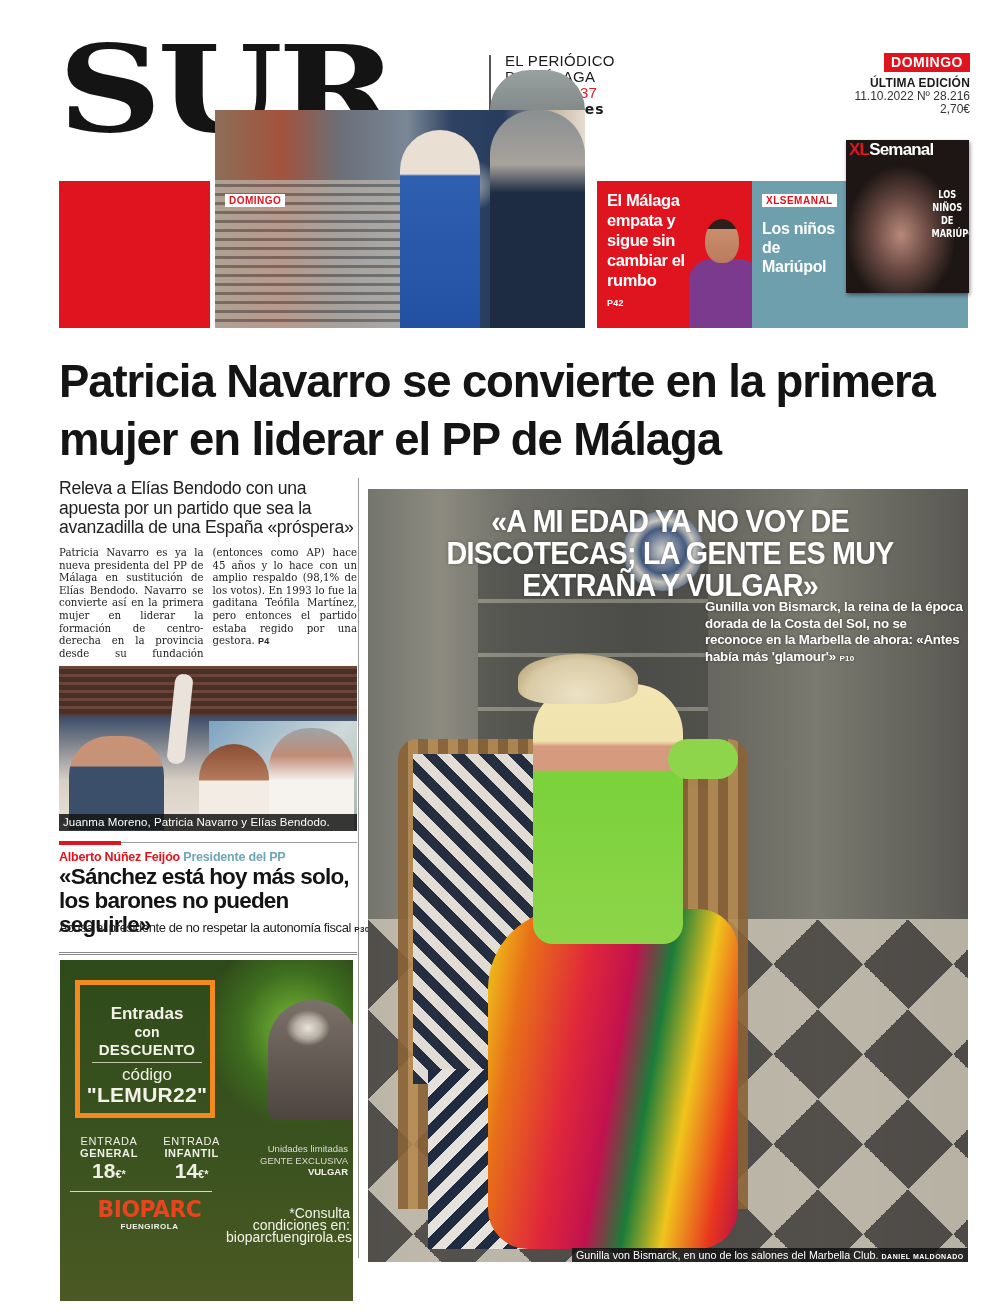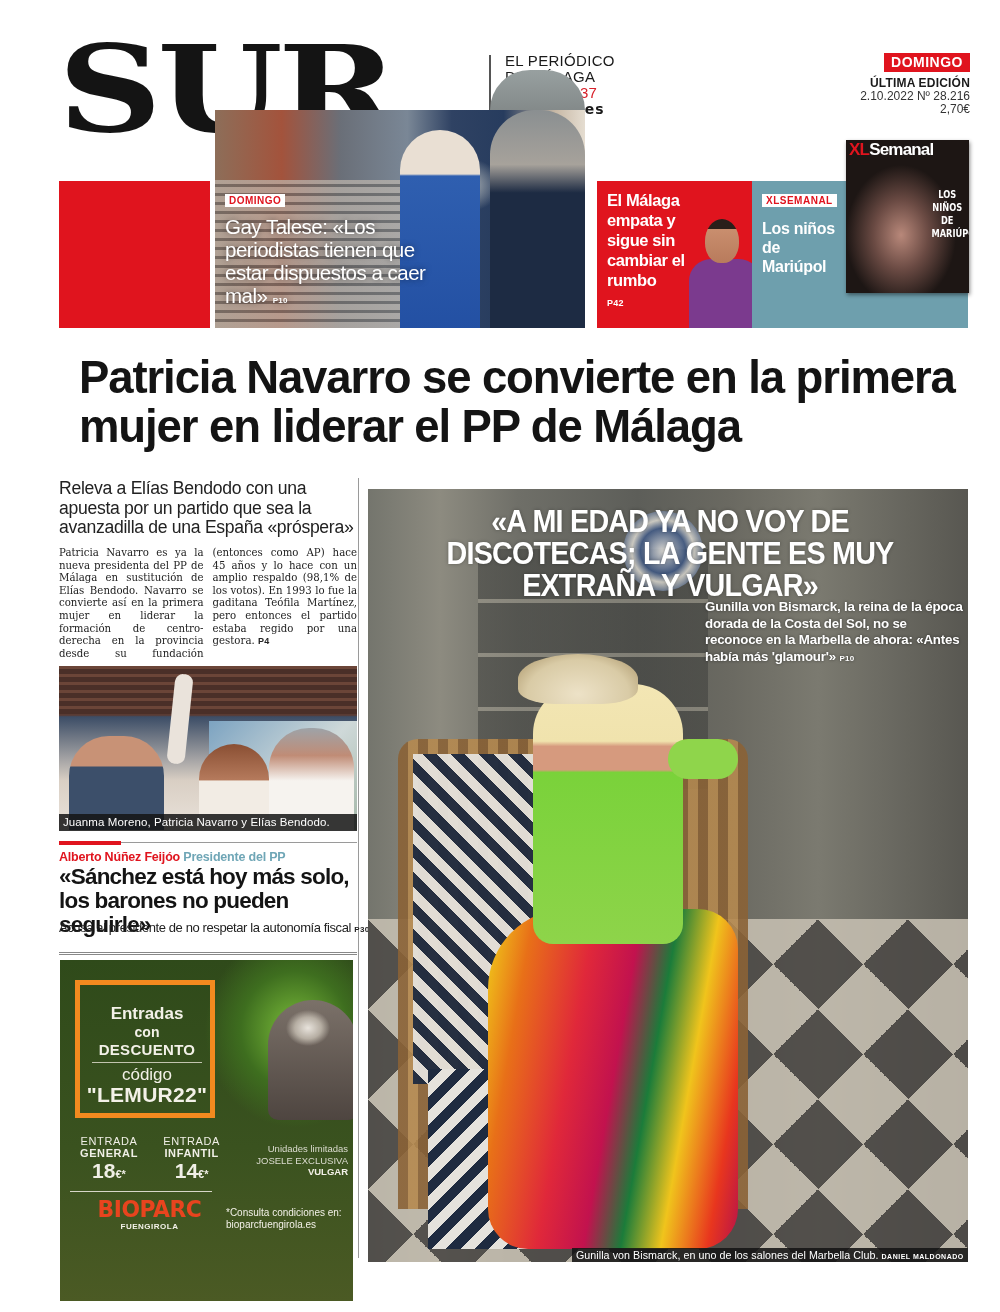--- a/index.html
+++ b/index.html
@@ -61,21 +61,21 @@
   .mag-cover {
     position: absolute; left: 846px; top: 140px; width: 123px; height: 153px;
     background: radial-gradient(ellipse 55px 70px at 55px 95px, #b8887a 0%, #6a4a43 50%, #1d1614 100%), #1a1414;
     box-shadow: 1px 2px 4px rgba(0,0,0,.45); overflow: hidden;
   }
   .mag-cover .mast { position: absolute; left: 3px; top: 0; font-weight: bold; font-size: 17px; color: #fff; letter-spacing: -0.8px; }
   .mag-cover .mast .xl { color: #e0141e; }
   .mag-cover .cover-title { position: absolute; right: 6px; top: 48px; width: 42px; font-family: "DejaVu Sans", sans-serif; font-size: 11px; line-height: 13px; color: #fff; text-align: center; font-weight: bold; transform: scaleX(0.75); transform-origin: right top; }
 
   
-  .main-head { position: absolute; left: 59px; top: 353px; width: 920px; font-weight: bold; font-size: 45.5px; line-height: 49px; letter-spacing: -1.1px; color: #141414; margin-left: 20px; }
+  .main-head { position: absolute; left: 59px; top: 353px; width: 920px; font-weight: bold; font-size: 45.5px; line-height: 58px; letter-spacing: -1.1px; color: #141414; }
 
   
   .standfirst { position: absolute; left: 59px; top: 479px; width: 300px; font-size: 17.6px; line-height: 19.5px; color: #222; letter-spacing: -0.3px; }
   .col-rule { position: absolute; left: 358px; top: 478px; width: 1px; height: 780px; background: #9a9a9a; }
   .body-text { position: absolute; left: 59px; top: 547px; width: 298px; column-count: 2; column-gap: 9px; font-family: "DejaVu Serif", serif; font-size: 10.2px; line-height: 12.6px; color: #222; text-align: justify; hyphens: manual; }
   .body-text .pref { font-family: "Liberation Sans", sans-serif; font-size: 9px; }
 
   .pp-photo { position: absolute; left: 59px; top: 666px; width: 298px; height: 164px; overflow: hidden;
     background: linear-gradient(180deg, #5a3b33 0%, #5a3b33 30%, #3c4d66 31%, #d9cfc4 70%, #e9e2da 100%); }
   .pp-photo .ceiling { position: absolute; left: 0; top: 0; width: 100%; height: 48px; background: repeating-linear-gradient(0deg, #4a2f28 0 5px, #6b4538 5px 8px); }
@@ -115,21 +115,21 @@
   .ad .price .lab { font-size: 11px; line-height: 12px; letter-spacing: 0.6px; }
   .ad .price .lab b { display: block; }
   .ad .price .val { font-weight: bold; font-size: 21px; line-height: 24px; }
   .ad .price .val small { font-size: 11px; }
   .ad .hr { position: absolute; left: 10px; top: 231px; width: 142px; height: 1px; background: #d8d6c8; }
   .ad .brand { position: absolute; left: 32px; top: 236px; width: 115px; text-align: center; }
   .ad .brand .name { font-family: "DejaVu Sans", sans-serif; font-weight: bold; font-size: 23px; color: #e8441e; letter-spacing: -0.5px; line-height: 26px; transform: scaleX(0.95); }
   .ad .brand .city { font-size: 8px; font-weight: bold; color: #f3f1e8; letter-spacing: 0.5px; }
   .ad .online { position: absolute; left: 168px; top: 183px; width: 120px; text-align: right; color: #dcdcd0; font-size: 9.5px; line-height: 11.5px; }
   .ad .online .o { font-weight: bold; color: #f3f1e8; }
-  .ad .terms { position: absolute; left: 166px; top: 247px; width: 124px; text-align: left; color: #f3f1e8; font-size: 10px; line-height: 12px; }
+  .ad .terms { position: absolute; left: 166px; top: 247px; width: 124px; text-align: right; color: #f3f1e8; font-size: 14px; line-height: 12px; }
 
   
   .feature { position: absolute; left: 368px; top: 489px; width: 600px; height: 773px; overflow: hidden;
     background:
       linear-gradient(180deg, rgba(60,62,58,0.0) 0%, rgba(60,62,58,0) 100%),
       linear-gradient(90deg, #74756d 0%, #8d8b80 12%, #6f6f68 25%, #5d5e59 45%, #6a6961 60%, #7b7a70 75%, #585751 100%); }
   .feature .shelves { position: absolute; left: 110px; top: 60px; width: 230px; height: 240px; background: repeating-linear-gradient(180deg, #3e3f3c 0 50px, #9e9a8d 50px 54px); opacity: .55; }
   .feature .plate { position: absolute; left: 255px; top: 22px; width: 80px; height: 80px; border-radius: 50%; background: radial-gradient(circle, #f3f1ec 0%, #3f5a8a 40%, #e5e2d9 55%, #2e4a7a 80%); opacity: .8; }
   .feature .floor { position: absolute; left: 0; top: 430px; width: 600px; height: 343px; background: conic-gradient(from 45deg, #4b4845 0 25%, #c8c1b3 0 50%, #4b4845 0 75%, #c8c1b3 0) 0 0 / 90px 90px; opacity: .85; }
   .feature .chair-back { position: absolute; left: 30px; top: 250px; width: 350px; height: 470px; border-radius: 20px 20px 0 0; background: repeating-linear-gradient(90deg, #8a6236 0 10px, #b5894f 10px 20px); opacity: .9; }
@@ -158,36 +158,35 @@
   <div>EL PERIÓDICO</div>
   <div>DE MÁLAGA</div>
   <div class="red">DESDE 1937</div>
   <div class="web">www.sur.es</div>
   <div class="vocento">vocento</div>
 </div>
 
 <div class="edition">
   <div class="day-badge">DOMINGO</div>
   <div class="ult">ÚLTIMA EDICIÓN</div>
-  <div class="meta">2.10.2022 Nº 28.216</div>
+  <div class="meta">11.10.2022 Nº 28.216</div>
   <div class="meta">2,70€</div>
 </div>
 
 <div class="teaser teaser-red t1">
 </div>
 
 <div class="talese-top"></div>
 <div class="talese-photo">
   <div class="shelf"></div>
   <div class="fig1"></div>
   <div class="fig2"></div>
 </div>
 <div class="teaser t2">
   <div class="label">DOMINGO</div>
-  <div class="head"><span>Gay Talese: «Los periodistas tienen que estar dispuestos a caer mal»</span> <span class="pref">P10</span></div>
 </div>
 
 <div class="teaser teaser-red t3">
   <div class="head">El Málaga empata y sigue sin cambiar el rumbo</div>
   <span class="pref">P42</span>
   <div class="player">
     <div class="shirt"></div>
     <div class="face"></div>
   </div>
 </div>
@@ -246,21 +245,21 @@
       <div class="lab"><span>ENTRADA</span><b>GENERAL</b></div>
       <div class="val"><span>18</span><small>€*</small></div>
     </div>
     <div class="price">
       <div class="lab"><span>ENTRADA</span><b>INFANTIL</b></div>
       <div class="val"><span>14</span><small>€*</small></div>
     </div>
   </div>
   <div class="online">
     <div>Unidades limitadas</div>
-    <div>JOSELE EXCLUSIVA</div>
+    <div>GENTE EXCLUSIVA</div>
     <div class="o">VULGAR</div>
   </div>
   <div class="hr"></div>
   <div class="brand">
     <div class="name">BIOPARC</div>
     <div class="city">FUENGIROLA</div>
   </div>
   <div class="terms">
     <div>*Consulta condiciones en:</div>
     <div>bioparcfuengirola.es</div>

